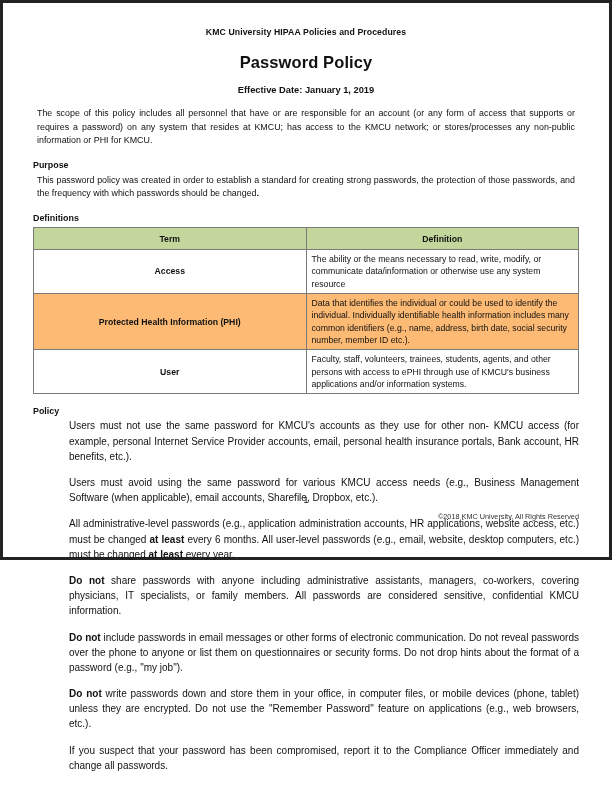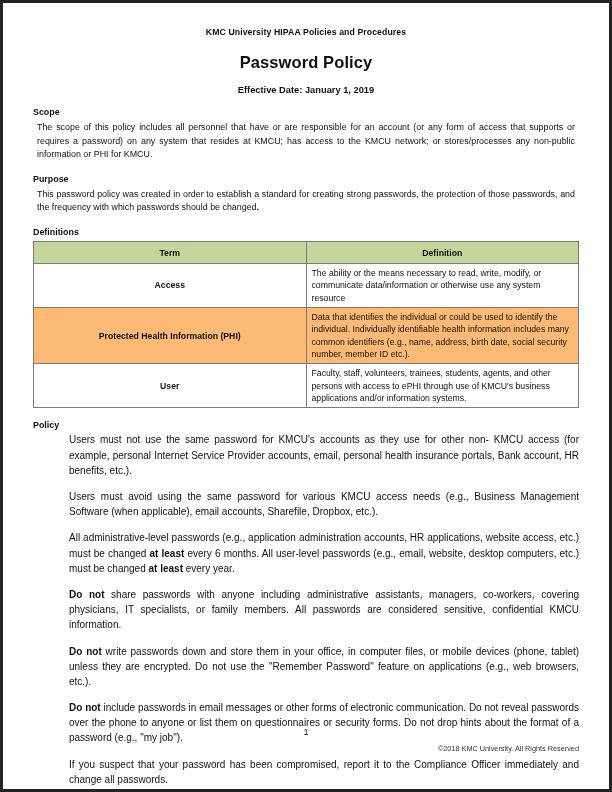--- a/index.html
+++ b/index.html
@@ -11,21 +11,21 @@
     width: 612px;
     height: 792px;
     overflow: hidden;
     font-family: "Liberation Sans", sans-serif;
     color: #111111;
   }
   .page {
     position: relative;
     box-sizing: border-box;
     width: 612px;
-    height: 792px;
+    height: 560px;
     background: #ffffff;
     border: 3px solid #232323;
     padding: 18px 30px 10px 30px;
   }
   .doc-header {
     text-align: center;
     font-size: 8.7px;
     font-weight: bold;
     letter-spacing: 0.1px;
     margin: 6px 0 0 0;
@@ -126,21 +126,20 @@
 
 <div class="page">
 
   <div class="doc-header">KMC University HIPAA Policies and Procedures</div>
 
   <h1 class="doc-title">Password Policy</h1>
 
   <div class="doc-subtitle">Effective Date: January 1, 2019</div>
 
   <div class="section">
-    <div class="section-heading">Scope</div>
     <p class="body-text">The scope of this policy includes all personnel that have or are responsible for an account (or any form of access that supports or requires a password) on any system that resides at KMCU; has access to the KMCU network; or stores/processes any non-public information or PHI for KMCU.</p>
   </div>
 
   <div class="section">
     <div class="section-heading">Purpose</div>
     <p class="body-text"><span>This password policy was created in order to establish a standard for creating strong passwords, the protection of those passwords, and the frequency with which passwords should be changed</span><b>.</b></p>
   </div>
 
   <div class="section">
     <div class="section-heading">Definitions</div>
@@ -168,22 +167,22 @@
     </table>
   </div>
 
   <div class="section">
     <div class="section-heading">Policy</div>
     <div class="policy-body" id="policy-body">
         <p><span>Users must not use the same password for KMCU's accounts as they use for other non- KMCU access (for example, personal Internet Service Provider accounts, email, personal health insurance portals, Bank account, HR benefits, etc.).</span></p>
         <p><span>Users must avoid using the same password for various KMCU access needs (e.g., Business Management Software (when applicable), email accounts, Sharefile, Dropbox, etc.).</span></p>
         <p><span>All administrative-level passwords (e.g., application administration accounts, HR applications, website access, etc.) must be changed </span><b>at least</b><span> every 6 months. All user-level passwords (e.g., email, website, desktop computers, etc.) must be changed </span><b>at least</b><span> every year.</span></p>
         <p><b>Do not</b><span> share passwords with anyone including administrative assistants, managers, co-workers, covering physicians, IT specialists, or family members. All passwords are considered sensitive, confidential KMCU information.</span></p>
+        <p><b>Do not</b><span> include passwords in email messages or other forms of electronic communication. Do not reveal passwords over the phone to anyone or list them on questionnaires or security forms. Do not drop hints about the format of a password (e.g., "my job").</span></p>
         <p><b>Do not</b><span> write passwords down and store them in your office, in computer files, or mobile devices (phone, tablet) unless they are encrypted. Do not use the "Remember Password" feature on applications (e.g., web browsers, etc.).</span></p>
-        <p><b>Do not</b><span> include passwords in email messages or other forms of electronic communication. Do not reveal passwords over the phone to anyone or list them on questionnaires or security forms. Do not drop hints about the format of a password (e.g., "my job").</span></p>
         <p><span>If you suspect that your password has been compromised, report it to the Compliance Officer immediately and change all passwords.</span></p>
       </div>
   </div>
 
   <div class="page-number">1</div>
   <div class="copyright">©2018 KMC University. All Rights Reserved</div>
 
 </div>
 
 </body></html>

